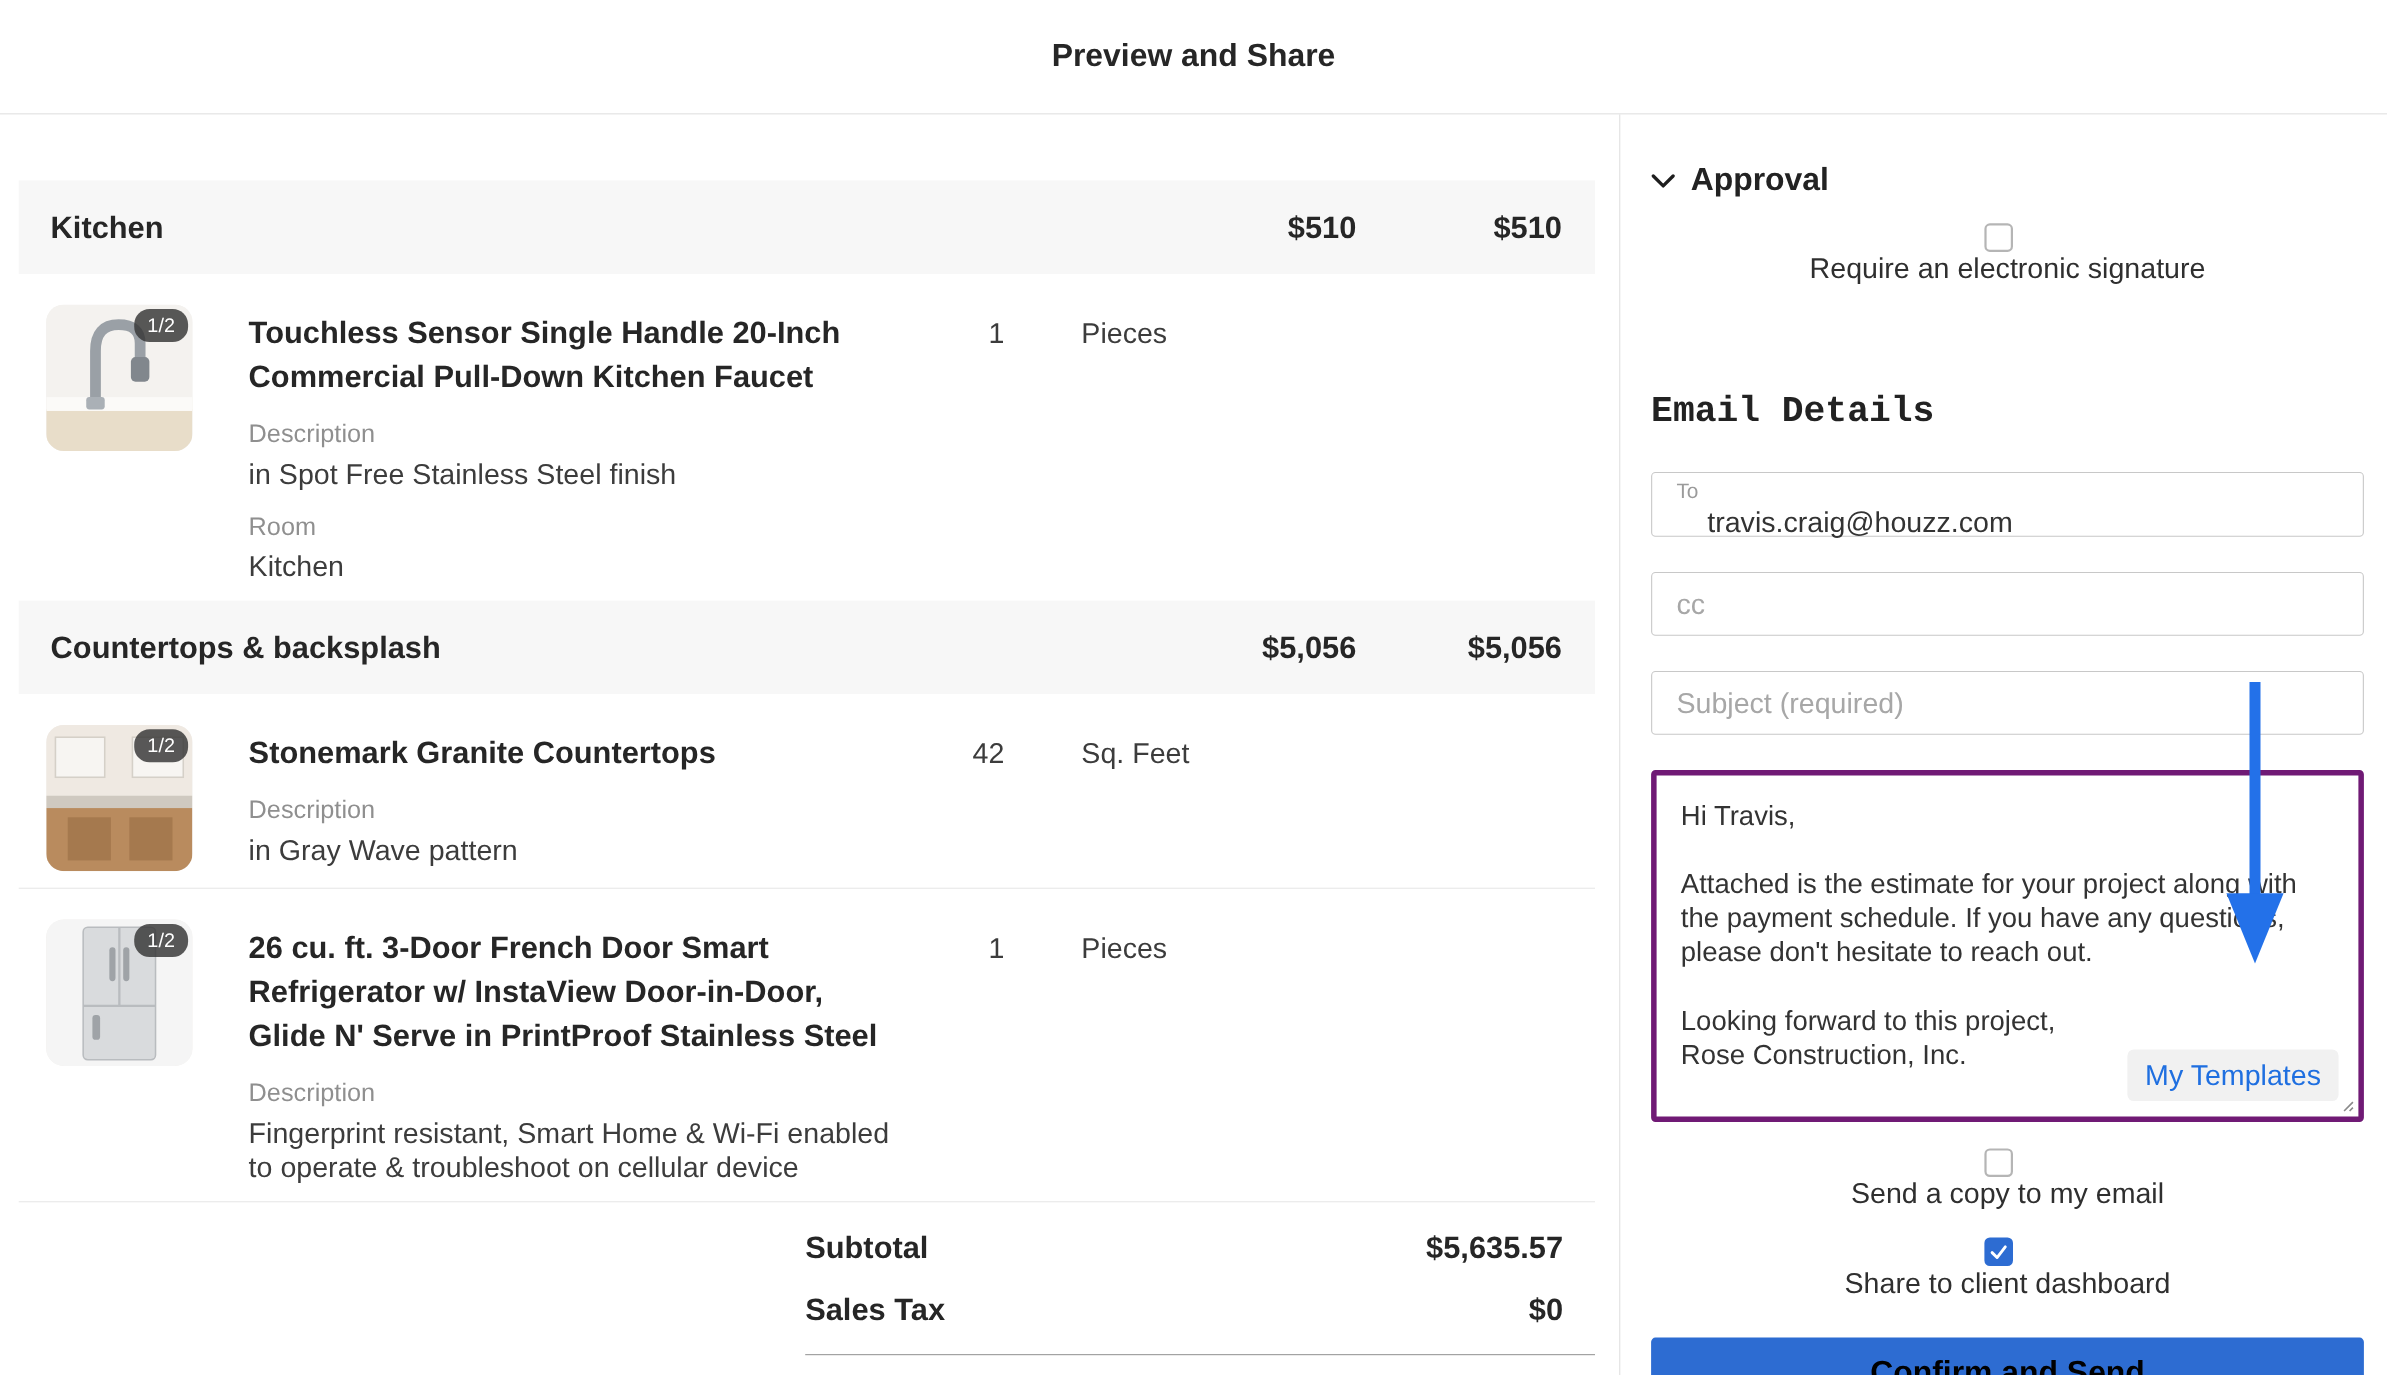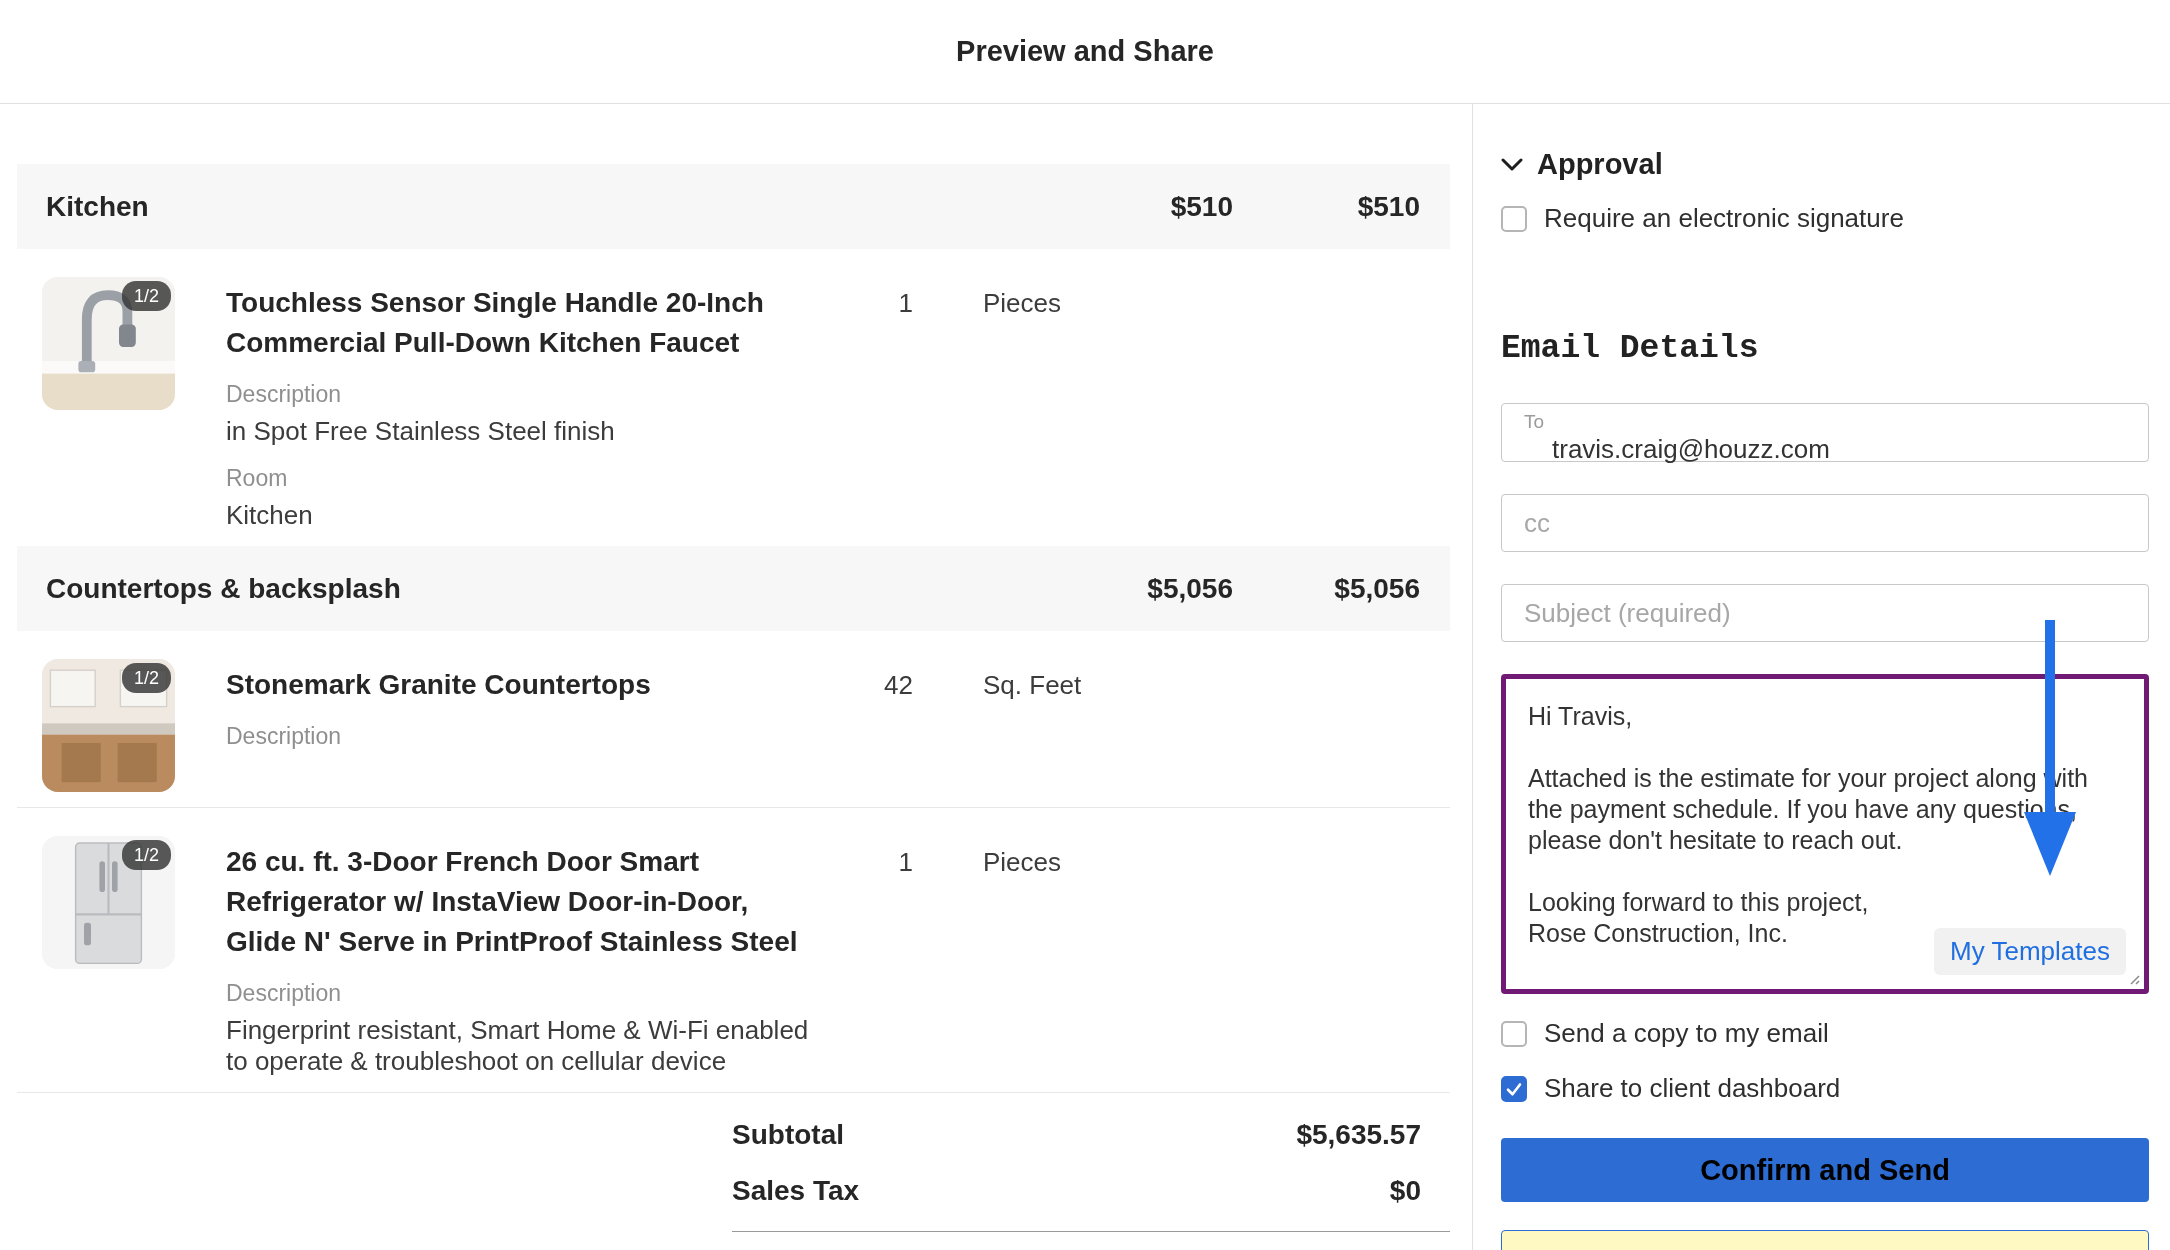--- a/index.html
+++ b/index.html
@@ -69,21 +69,21 @@
   .t-label { flex: 1; font-size: 28px; font-weight: 600; color: #262626; }
   .t-value { font-size: 28px; font-weight: 600; color: #262626; }
   .t-total { border-top: 1.5px solid #9a9a9a; margin-top: 12px; padding-top: 10px; height: 70px; }
   .t-total .t-label, .t-total .t-value { font-size: 33px; font-weight: 700; }
 
   
   .approval-header { display: flex; align-items: center; cursor: pointer; }
   .approval-header svg { margin-right: 14px; }
   .approval-title { font-size: 29px; font-weight: 700; color: #222; }
 
-  .check-row { display: flex; align-items: center; margin-top: 22px; cursor: pointer; }
+  .check-row { display: flex; align-items: center; margin-top: 22px; cursor: pointer; flex-direction: column; }
   .checkbox {
     width: 26px; height: 26px; flex: none;
     border: 2px solid #b5b5b5; border-radius: 5px; background: #fff;
     margin-right: 17px; display: flex; align-items: center; justify-content: center;
   }
   .checkbox svg { display: none; }
   .checkbox.checked { background: var(--accent); border-color: var(--accent); }
   .checkbox.checked svg { display: block; }
   .check-label { font-size: 26px; color: #2f2f2f; }
 
@@ -189,20 +189,21 @@
             <rect y="46" width="95" height="8" fill="#cfc9c0"></rect>
             <rect y="54" width="95" height="41" fill="#b98b5e"></rect>
             <rect x="14" y="60" width="28" height="28" fill="#a5794e"></rect>
             <rect x="54" y="60" width="28" height="28" fill="#a5794e"></rect>
           </svg>
           <span class="badge">1/2</span>
         </div>
         <div class="item-main">
           <div class="item-title">Stonemark Granite Countertops</div>
           <div class="meta-label">Description</div>
+          <div class="meta-value">in Gray Wave pattern</div>
         </div>
         <div class="item-qty">42</div>
         <div class="item-unit">Sq. Feet</div>
       </div>
 
       <div class="item-row">
         <div class="thumb">
           <svg viewBox="0 0 95 95">
             <rect width="95" height="95" fill="#f5f5f5"></rect>
             <rect x="24" y="5" width="47" height="86" rx="3" fill="#d9dbdd" stroke="#b9bcbf"></rect>

